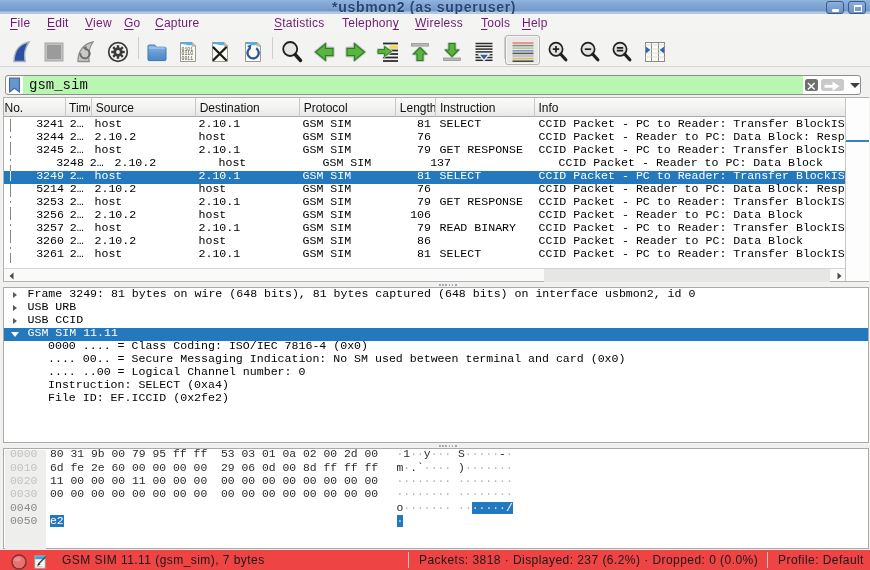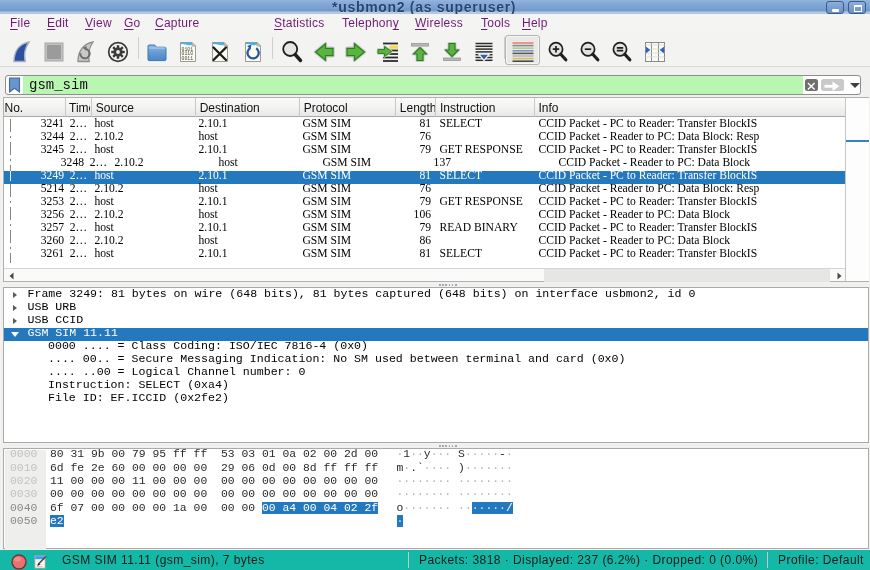--- a/index.html
+++ b/index.html
@@ -31,21 +31,21 @@
 #fxbtn { left:805px; top:11.5px; width:12.5px; height:12.5px; background:#6f6f6f; border-radius:2.5px; }
 #fabtn { left:821px; top:11.5px; width:22.5px; height:12.5px; background:#c9c9c9; border-radius:2.5px; }
 #fdrop { left:849.5px; top:16px; width:0; height:0; border-left:5px solid transparent; border-right:5px solid transparent; border-top:5.5px solid #3f3f3f; }
 
 #plist { left:3px; top:97px; width:866px; height:185px; background:#ffffff; border:1px solid #b1b1b0; }
 #phead { left:0px; top:0px; width:841px; height:19px;
   background:linear-gradient(180deg,#fbfbfb 0%,#f2f2f1 55%,#e7e7e6 100%); border-bottom:1px solid #a8a8a7; }
 .hsep { position:absolute; top:0; width:1px; height:19px; background:#c8c8c7; }
 .hlabel { position:absolute; top:0; height:19px; line-height:20px; font-size:12px; color:#111; white-space:nowrap; }
 #prows { left:0; top:21px; width:841px; height:144px; font-family:"Liberation Mono", monospace; font-size:11.6px; color:#000; }
-.prow { position:absolute; left:0; width:841px; height:13px; line-height:10.5px; white-space:nowrap;font-family:Liberation Serif, serif; }
+.prow { position:absolute; left:0; width:841px; height:13px; line-height:10.5px; white-space:nowrap; }
 .prow span { position:absolute; }
 .sel { background:#2478bd; color:#ffffff; }
 .cno { right:781px; }
 .ctm { left:65.7px; }
 .csrc { left:90.5px; }
 .cdst { left:194.5px; }
 .cpro { left:298.5px; }
 .clen { right:414px; }
 .cins { left:435.5px; }
 .cinf { left:534.5px; width:306px; overflow:hidden; }
@@ -71,21 +71,21 @@
 #hgutter { left:1px; top:1px; width:41px; height:99px; background:#eeeeed; }
 .hrow { position:absolute; left:0; width:864px; height:13.3px; line-height:12px; font-family:"Liberation Mono", monospace; font-size:11.4px; white-space:pre; }
 .hoff { position:absolute; left:6px; top:-1.6px; color:#c3c3c2; }
 .hoffd { position:absolute; left:6px; top:-1.6px; color:#8a8a8a; }
 .hbytes { position:absolute; left:46px; top:-1.6px; color:#2b2b2b; }
 .hascii { position:absolute; left:392.5px; top:-1.6px; color:#2b2b2b; }
 .hdot { color:#b4b4b3; }
 .hsel { background:#2478bd; color:#fff; }
 .hsel .hdot { color:#d8e6f2; }
 
-#statusbar { left:0; top:550px; width:870px; height:20px; background:#14b8a6; }
+#statusbar { left:0; top:550px; width:870px; height:20px; background:#ef4444; }
 .stext { position:absolute; top:0; height:20px; line-height:21px; font-size:12px; letter-spacing:0.45px; color:#1a1a1a; white-space:nowrap; }
 .ssep { position:absolute; top:2px; width:1px; height:16px; background:#c6c6c5; }
 </style>
 </head>
 <body>
 
 <div class="abs" id="titlebar"></div>
 <div class="abs" id="titlestrip"></div>
 <div class="abs" id="title">*usbmon2 (as superuser)</div>
 <div class="abs winbtn" style="left:826px;">
@@ -480,21 +480,21 @@
     </div>
 </div>
 
 <div class="abs" id="hpane">
   <div class="abs" id="hgutter"></div>
   <div class="abs" id="hrows" style="left:0;top:1px;width:790px;height:99px;">
     <div class="hrow" style="top:0px;"><span class="hoff">0000</span><span class="hbytes">80 31 9b 00 79 95 ff ff  53 03 01 0a 02 00 2d 00</span><span class="hascii"><span class="hdot">·</span>1<span class="hdot">··</span>y<span class="hdot">···</span> S<span class="hdot">·····</span>-<span class="hdot">·</span></span></div>
     <div class="hrow" style="top:13.3px;"><span class="hoff">0010</span><span class="hbytes">6d fe 2e 60 00 00 00 00  29 06 0d 00 8d ff ff ff</span><span class="hascii">m<span class="hdot">·</span>.`<span class="hdot">····</span> )<span class="hdot">·······</span></span></div>
     <div class="hrow" style="top:26.6px;"><span class="hoff">0020</span><span class="hbytes">11 00 00 00 11 00 00 00  00 00 00 00 00 00 00 00</span><span class="hascii"><span class="hdot">········</span> <span class="hdot">········</span></span></div>
     <div class="hrow" style="top:39.9px;"><span class="hoff">0030</span><span class="hbytes">00 00 00 00 00 00 00 00  00 00 00 00 00 00 00 00</span><span class="hascii"><span class="hdot">········</span> <span class="hdot">········</span></span></div>
-    <div class="hrow" style="top:53.2px;"><span class="hoffd">0040</span><span class="hbytes">6f 07 00 00 00 00 1a 00  00 00 <span class="hsel">00 a4 00 04 02 2f</span></span><span class="hascii">o<span class="hdot">·······</span> <span class="hdot">··</span><span class="hsel"><span class="hdot">·····</span>/</span></span></div>
+    <div class="hrow" style="top:53.2px;"><span class="hoffd">0040</span><span class="hascii">o<span class="hdot">·······</span> <span class="hdot">··</span><span class="hsel"><span class="hdot">·····</span>/</span></span></div>
     <div class="hrow" style="top:66.5px;"><span class="hoffd">0050</span><span class="hbytes"><span class="hsel">e2</span></span><span class="hascii"><span class="hsel"><span class="hdot">·</span></span></span></div>
   </div>
 </div>
 
 <div class="abs" id="statusbar">
   <svg class="abs" style="left:11px;top:4px;" width="16" height="16" viewBox="0 0 16 16">
     <circle cx="8" cy="8" r="7" fill="#e87272" stroke="#7a3030" stroke-width="1.4"></circle>
     <ellipse cx="6.6" cy="5.2" rx="3.4" ry="2.3" fill="#f09090" opacity="0.85"></ellipse>
   </svg>
   <svg class="abs" style="left:34px;top:5px;" width="14" height="14" viewBox="0 0 14 14">

